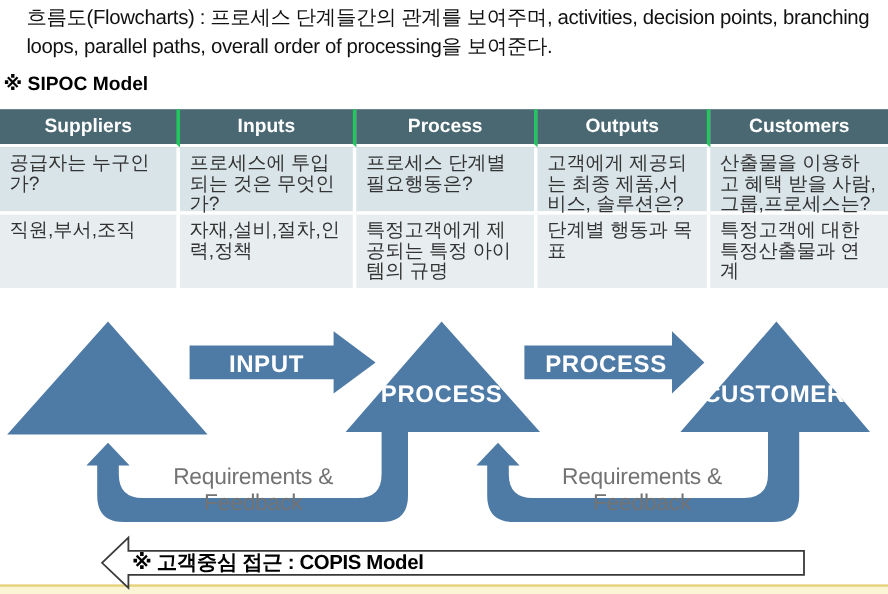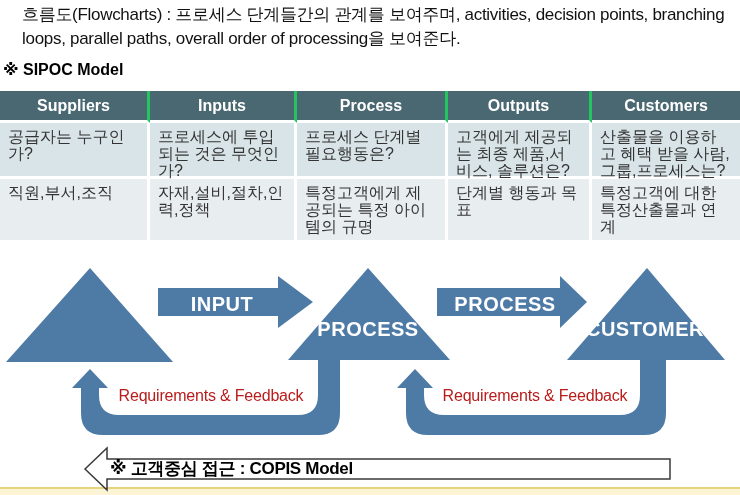--- a/index.html
+++ b/index.html
@@ -63,22 +63,22 @@
     position: absolute;
     text-align: center;
     font-weight: bold;
     color: #ffffff;
     font-size: 20px;
     letter-spacing: 0.5px;
   }
   .feedback-label {
     position: absolute;
     text-align: center;
-    font-size: 16px;
-    color: #b91c1c;
+    font-size: 19px;
+    color: #737373;
     letter-spacing: -0.2px;
   }
   .yellow-strip {
     position: absolute;
     left: 0; top: 487px;
     width: 740px; height: 8px;
     border-top: 2px solid #e5d37e;
   }
   .copis-svg {
     position: absolute;

